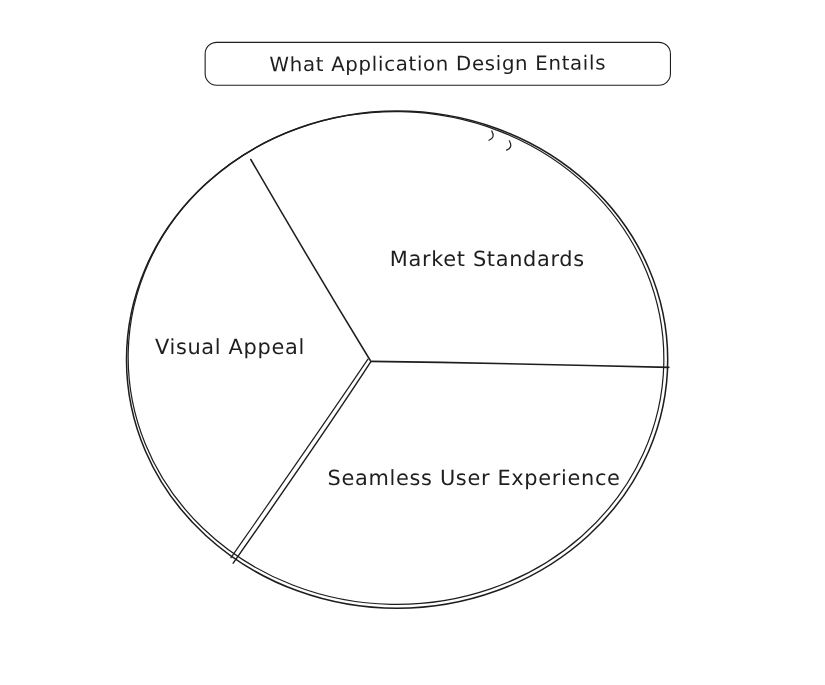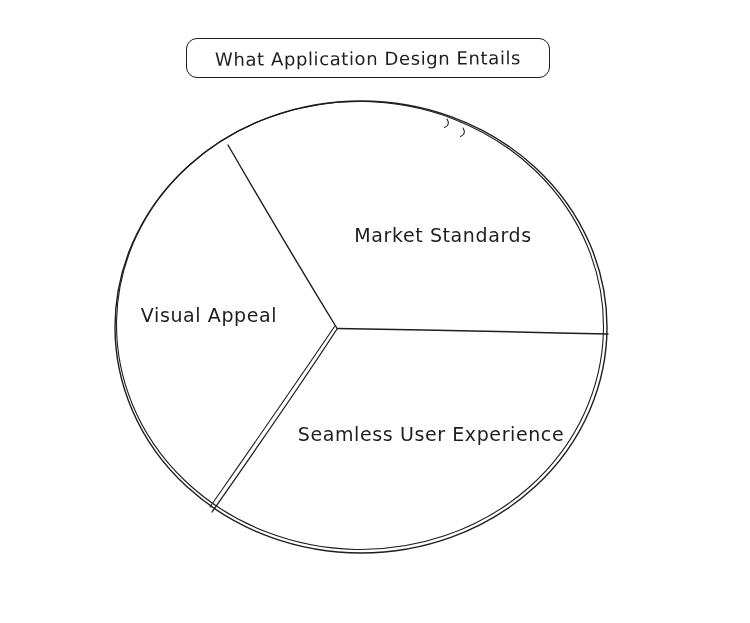--- a/index.html
+++ b/index.html
@@ -12,21 +12,21 @@
     position: relative;
     width: 750px;
     height: 623px;
     background: #ffffff;
     overflow: hidden;
   }
   .title-box {
     position: absolute;
     left: 186px;
     top: 38px;
-    width: 364px;
+    width: 424px;
     height: 40px;
     border: 1.6px solid #1e1e1e;
     border-radius: 11px;
     box-sizing: border-box;
     display: flex;
     align-items: center;
     justify-content: center;
     background: #ffffff;
   }
   .title-text {

